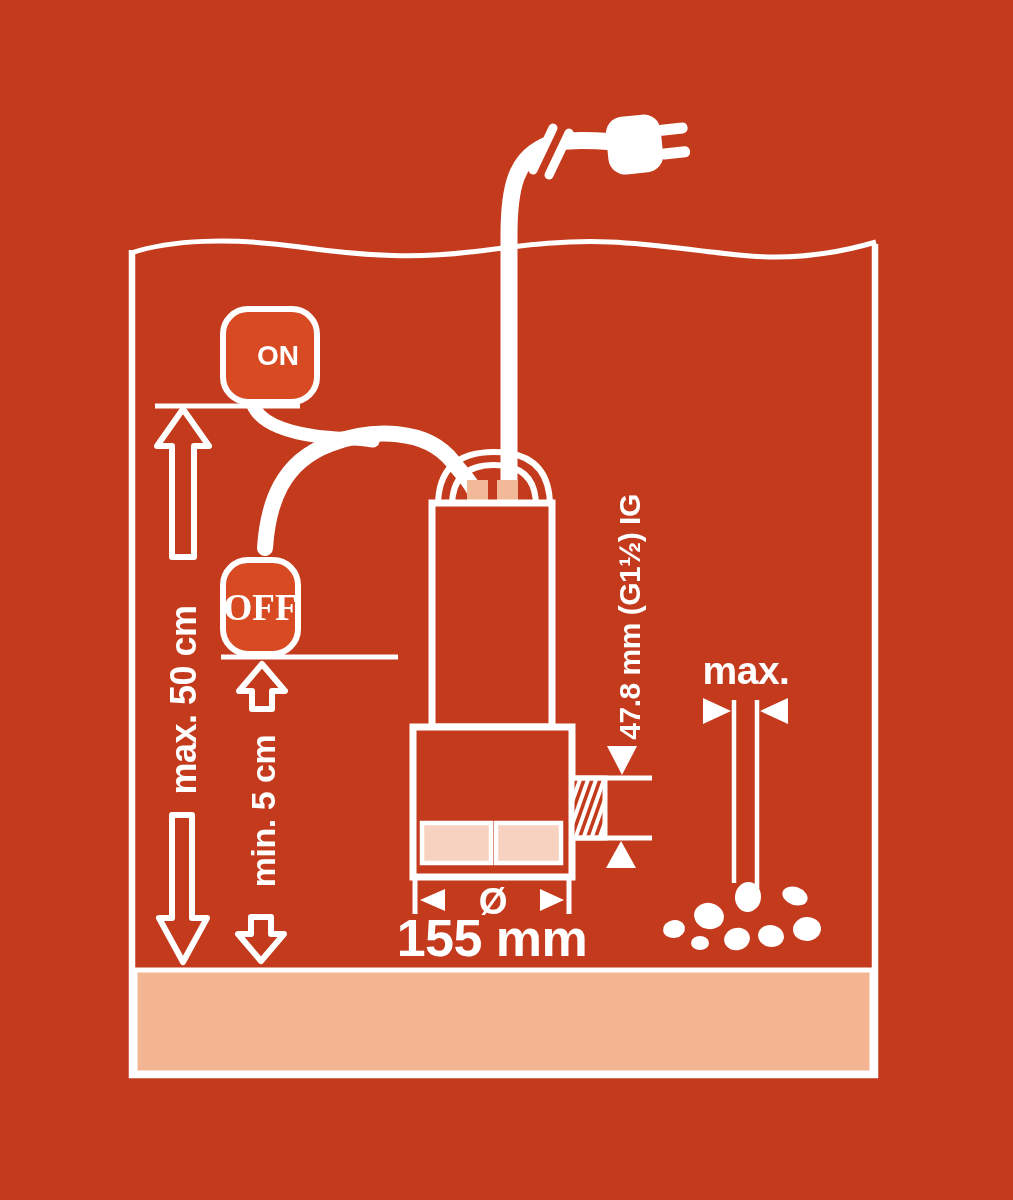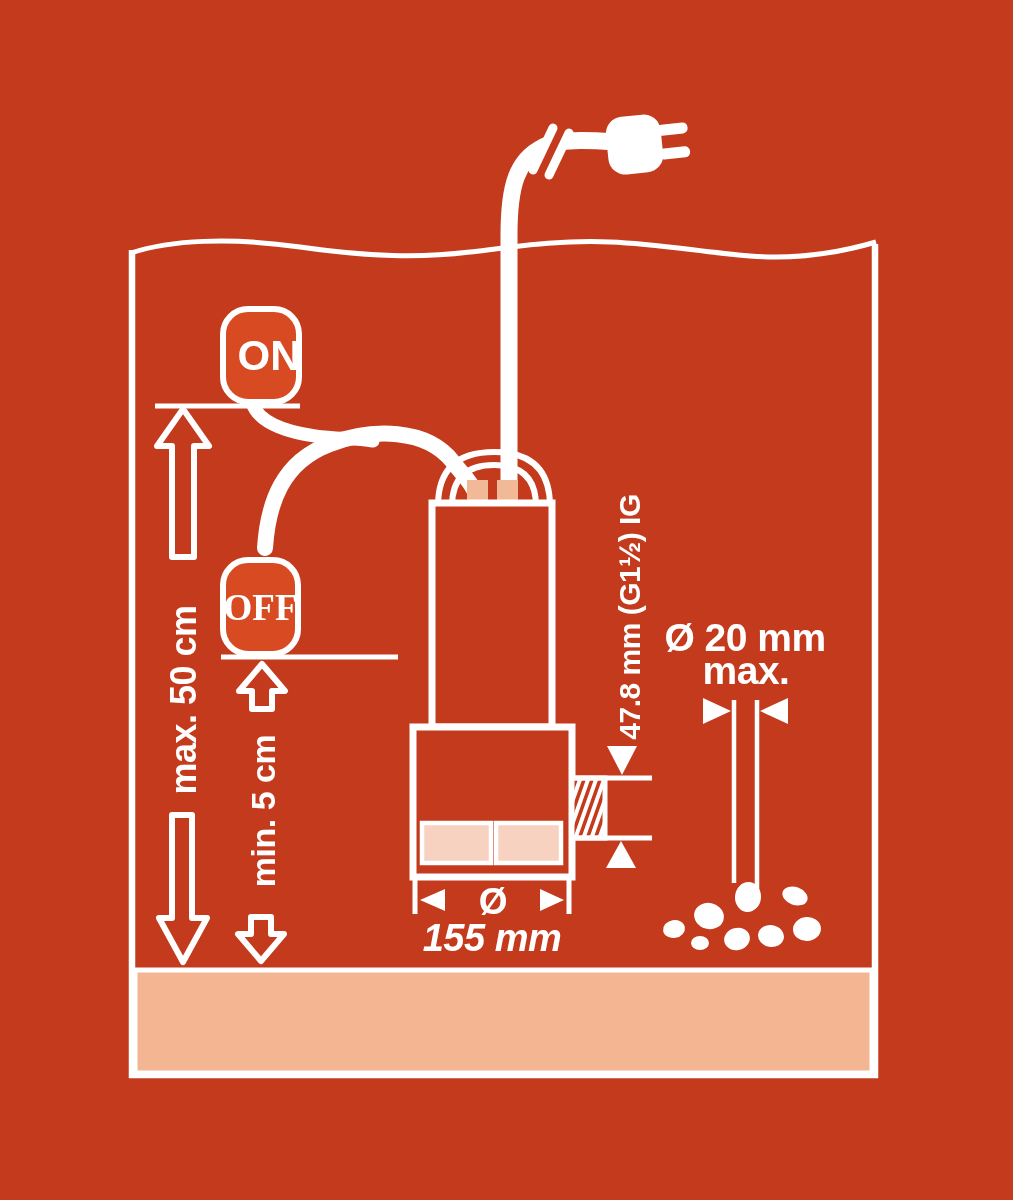--- a/index.html
+++ b/index.html
@@ -123,32 +123,31 @@
       <ellipse class="fillw" cx="795" cy="896" rx="13" ry="9" transform="rotate(20 795 896)"></ellipse>
       <ellipse class="fillw" cx="807" cy="929" rx="14" ry="12" transform="rotate(-5 807 929)"></ellipse>
     </g>
 
     <path class="ln" stroke-width="5" d="M 415,878 L 415,914"></path>
     <path class="ln" stroke-width="5" d="M 569,878 L 569,914"></path>
     <polygon class="fillw" points="445,889 445,911 420,900"></polygon>
     <polygon class="fillw" points="540,889 540,911 564,900"></polygon>
   </svg>
 
-  <div class="badge" style="left:220px;top:306px;width:82px;height:99px;border-radius:28px;font-size:42px;padding-left:16px;">
+  <div class="badge" style="left:220px;top:306px;width:100px;height:99px;border-radius:28px;font-size:28px;padding-left:16px;">
     <span>ON</span>
   </div>
   <div class="badge" style="left:220px;top:557px;width:81px;height:100px;border-radius:28px;font-size:37px;font-family:Liberation Serif, serif;">
     <span>OFF</span>
   </div>
 
   <div class="lbl rot" style="left:74px;top:680px;width:220px;height:40px;font-size:36px;">max. 50 cm</div>
 
   <div class="lbl rot" style="left:178px;top:791px;width:170px;height:40px;font-size:34px;">min. 5 cm</div>
 
   <div class="lbl rot" style="left:490px;top:599px;width:280px;height:36px;font-size:30px;">47.8 mm (G1½) IG</div>
 
-  <div class="lbl" style="left:645px;top:616px;width:200px;height:42px;font-size:39px;">Ø 20 mm</div>
   <div class="lbl" style="left:646px;top:651px;width:200px;height:38px;font-size:39px;">max.</div>
 
   <div class="lbl" style="left:453px;top:881px;width:80px;height:40px;font-size:37px;">Ø</div>
-  <div class="lbl" style="left:392px;top:917px;width:200px;height:42px;font-size:38px;font-style:italic;">155 mm</div>
+  <div class="lbl" style="left:392px;top:917px;width:200px;height:42px;font-size:52px;">155 mm</div>
 
 </div>
 
 </body></html>

